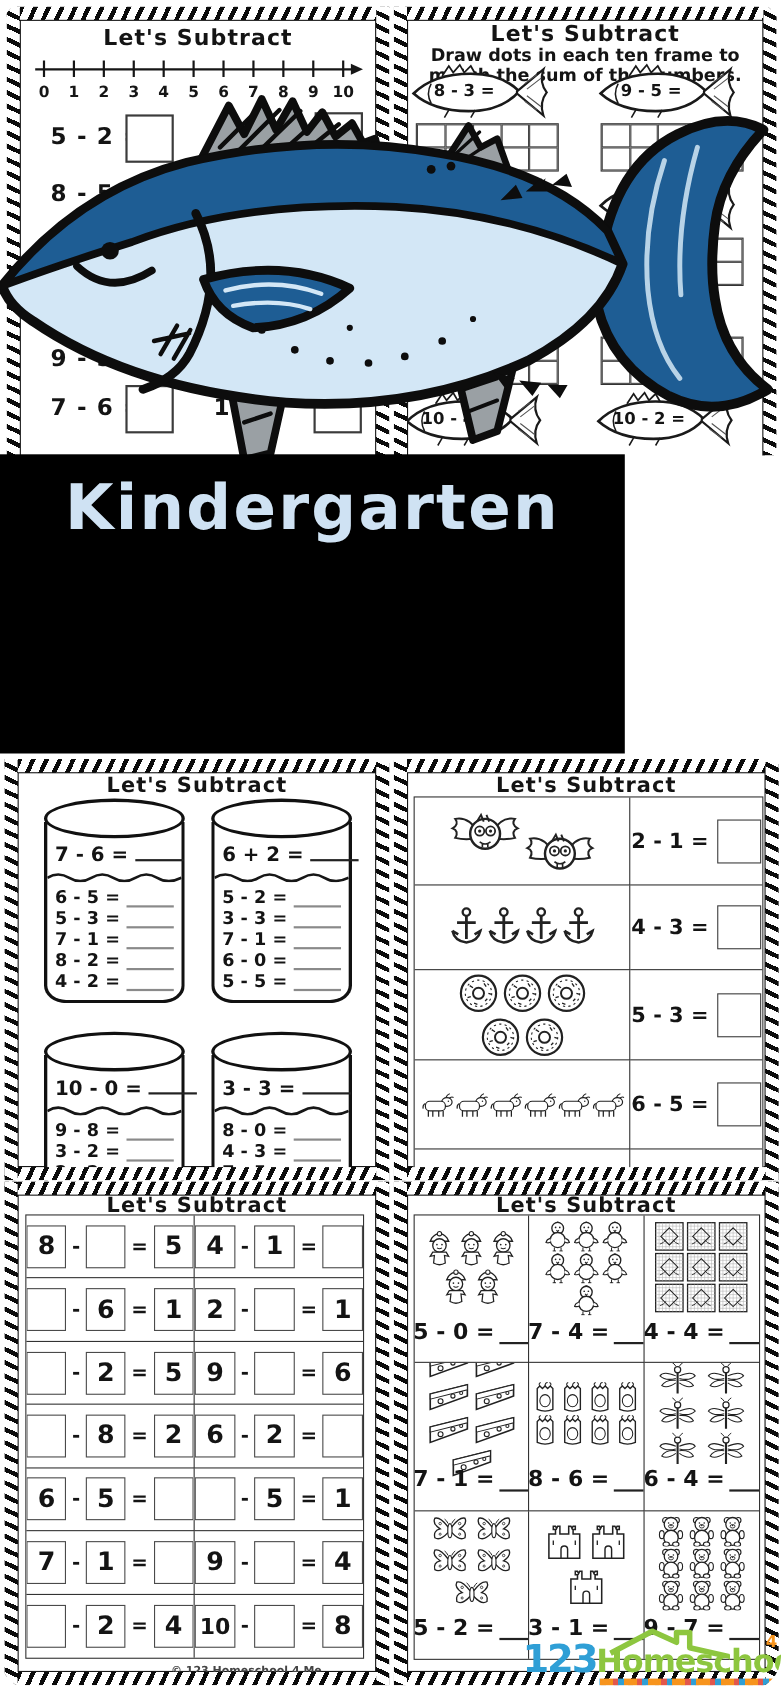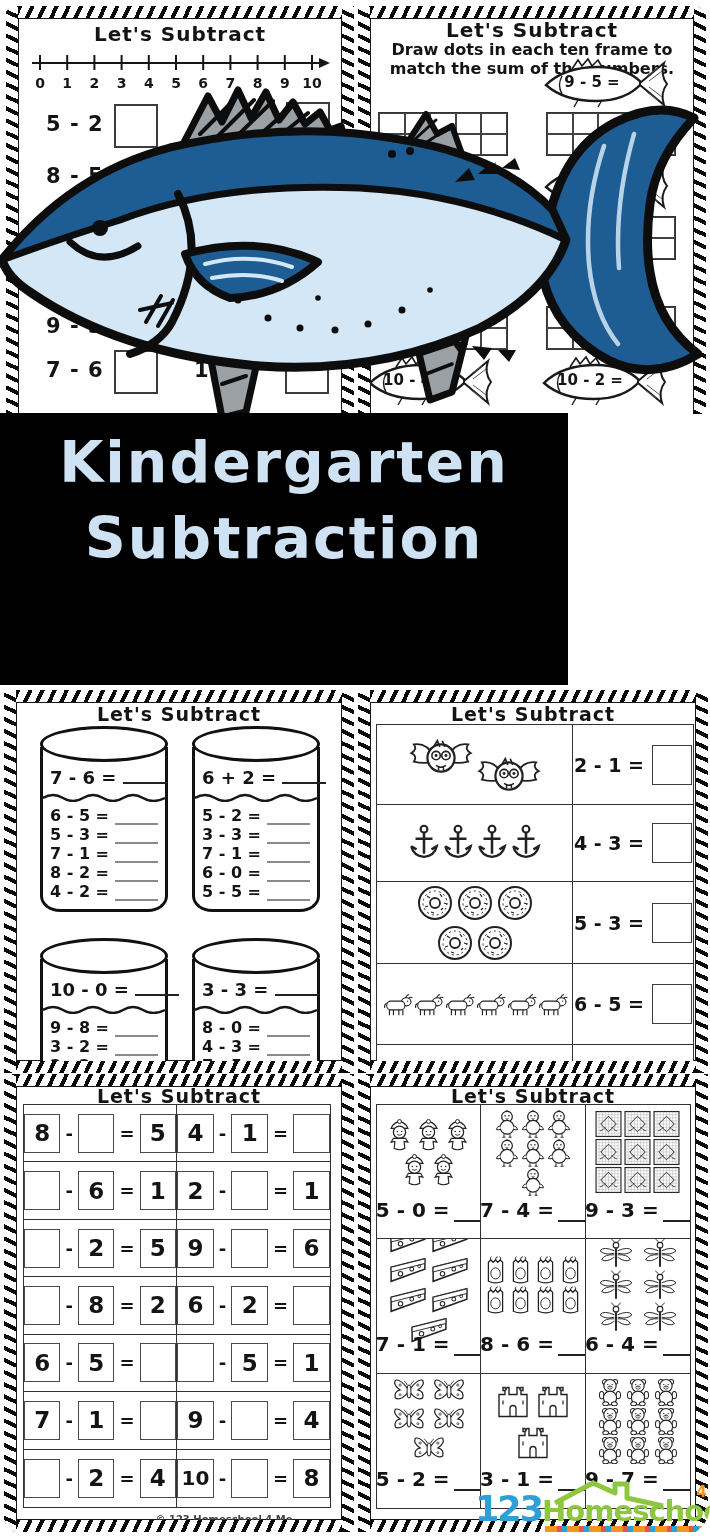--- a/index.html
+++ b/index.html
@@ -125,20 +125,30 @@
   </div>
 
   <div class="page" style="left:358px;top:6px;width:348px;height:408px;">
     <div class="bd bd-t"></div>
     <div class="bd bd-l"></div>
     <div class="bd bd-r"></div>
     <div class="inner-rect" style="left:11px;top:11px;right:11px;bottom:-4px;"></div>
     <div class="sheet-title" style="top:12px;">Let's Subtract</div>
     <div class="instr" style="top:34px;">Draw dots in each ten frame to match the sum of the numbers.</div>
 
+    <div class="wordfish" style="left:14px;top:50px;">
+      <span class="fish-svg"><svg width="132" height="56" viewBox="0 0 132 56">
+            <path d="M30 13 L36 4 L40 10 L46 3 L50 10 L56 4 L60 11" fill="#fff" stroke="#1a1a1a" stroke-width="1.6"></path>
+            <path d="M4 29 Q22 11 56 11 Q84 11 100 27 Q84 45 54 45 Q22 45 4 29 Z" fill="#fff" stroke="#1a1a1a" stroke-width="2.4"></path>
+            <path d="M98 27 L122 7 Q118 19 125 28 Q118 37 122 49 L98 29 Z" fill="#fff" stroke="#1a1a1a" stroke-width="2"></path>
+            <path d="M105 20 l11 -8 M107 25 l13 -10 M107 31 l13 10 M105 36 l11 8" stroke="#555" stroke-width="1"></path>
+            <path d="M36 44 l-4 7 M60 44 l-4 7 M20 20 q-5 9 0 18" fill="none" stroke="#1a1a1a" stroke-width="1.4"></path>
+          </svg></span>
+      <span class="fishtext">8 - 3 =</span>
+    </div>
     <div class="wordfish" style="left:184px;top:50px;">
       <span class="fish-svg"><svg width="132" height="56" viewBox="0 0 132 56">
             <path d="M30 13 L36 4 L40 10 L46 3 L50 10 L56 4 L60 11" fill="#fff" stroke="#1a1a1a" stroke-width="1.6"></path>
             <path d="M4 29 Q22 11 56 11 Q84 11 100 27 Q84 45 54 45 Q22 45 4 29 Z" fill="#fff" stroke="#1a1a1a" stroke-width="2.4"></path>
             <path d="M98 27 L122 7 Q118 19 125 28 Q118 37 122 49 L98 29 Z" fill="#fff" stroke="#1a1a1a" stroke-width="2"></path>
             <path d="M105 20 l11 -8 M107 25 l13 -10 M107 31 l13 10 M105 36 l11 8" stroke="#555" stroke-width="1"></path>
             <path d="M36 44 l-4 7 M60 44 l-4 7 M20 20 q-5 9 0 18" fill="none" stroke="#1a1a1a" stroke-width="1.4"></path>
           </svg></span>
       <span class="fishtext">9 - 5 =</span>
     </div>
@@ -289,21 +299,20 @@
           <circle cx="368" cy="242" r="3.5"></circle>
           <circle cx="402" cy="228" r="3.5"></circle>
         <circle cx="318" cy="216" r="2.8"></circle>
           <circle cx="430" cy="208" r="2.8"></circle>
       </g>
     </g>
   </svg>
 
   <div id="banner">
     <div class="banner-line" style="top: 16px; color: rgb(207, 226, 243);">Kindergarten</div>
-    <div class="banner-line" style="top: 92px; color: rgb(207, 226, 243);">Subtraction</div>
   </div>
 
   <div class="page" style="left:4px;top:690px;width:350px;height:383px;">
     <div class="bd bd-t"></div>
     <div class="bd bd-b"></div>
     <div class="bd bd-l"></div>
     <div class="bd bd-r"></div>
     <div class="inner-rect" style="inset:11px;"></div>
     <div class="sheet-title" style="top:13px;font-size:19px;">Let's Subtract</div>
     <div class="cup" style="left:36px;top:36px;">
@@ -891,21 +900,21 @@
             <span class="ic ic-kite">
               <svg viewBox="0 0 36 36">
                 <rect x="2" y="2" width="32" height="32" fill="#fff" stroke="#222" stroke-width="1.5"></rect>
                 <path d="M6 2 V34 M10 2 V34 M14 2 V34 M18 2 V34 M22 2 V34 M26 2 V34 M30 2 V34 M2 6 H34 M2 10 H34 M2 14 H34 M2 18 H34 M2 22 H34 M2 26 H34 M2 30 H34" stroke="#aaa" stroke-width="0.6" fill="none"></path>
                 <path d="M18 8 L28 18 L18 28 L8 18 Z" fill="none" stroke="#222" stroke-width="1.2"></path>
                 <path d="M14 22 q-3 4 -7 5 M22 22 q3 4 7 5" stroke="#222" stroke-width="1" fill="none"></path>
               </svg>
             </span>
           </div>
           <div class="prob2">
-            <span>9 - 3 =</span>
+            <span>4 - 4 =</span>
             <span class="ans2"></span>
           </div>
         </div>
         <div class="gcell pcell">
           <div class="icons">
             <span class="ic ic-cheese">
               <svg viewBox="0 0 40 32">
                 <path d="M2 12 L38 3 L38 14 L2 27 Z" fill="#fff" stroke="#222" stroke-width="1.6"></path>
                 <path d="M2 12 L38 3 L38 8 L2 17 Z" fill="#fff" stroke="#222" stroke-width="1"></path>
                 <circle cx="12" cy="19" r="2.4" fill="none" stroke="#222" stroke-width="1.1"></circle>

